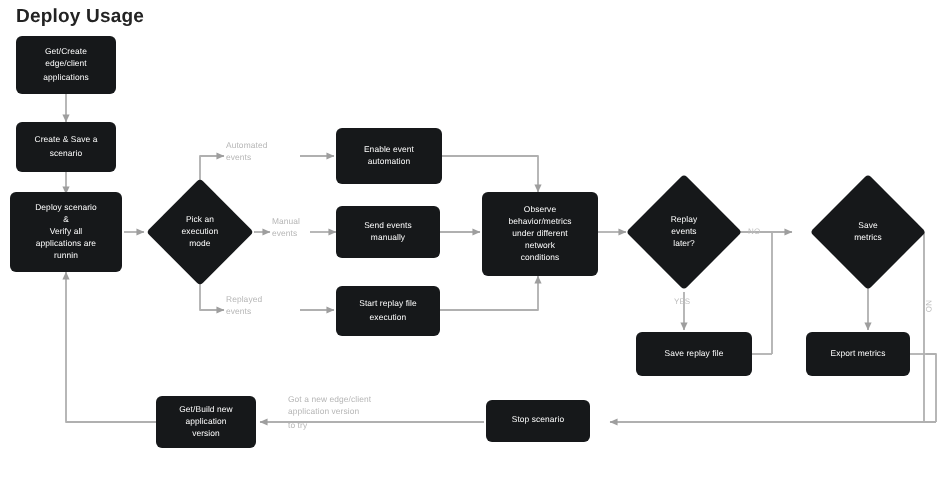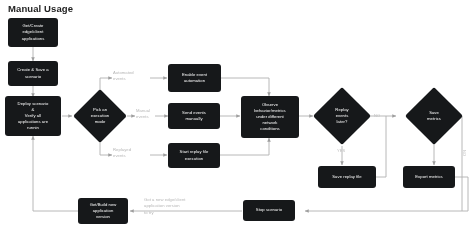--- a/index.html
+++ b/index.html
@@ -99,21 +99,21 @@
   .edge-label.rot {
     transform: rotate(90deg);
     transform-origin: left top;
   }
 </style>
 </head>
 <body>
 
 <div id="canvas">
 
-  <div class="page-title">Manual Usage</div>
+  <div class="page-title">Deploy Usage</div>
 
   <svg id="edges" viewBox="0 0 474 234" xmlns="http://www.w3.org/2000/svg">
     <defs>
       <marker id="arrow" markerWidth="5" markerHeight="5" refX="4.2" refY="2" orient="auto" markerUnits="strokeWidth">
         <path d="M0,0 L4.4,2 L0,4 z" fill="#9e9e9e"></path>
       </marker>
     </defs>
     <g stroke="#b0b0b0" stroke-width="0.9" fill="none" marker-end="url(#arrow)">
 
       <path d="M33,47 L33,61"></path>

